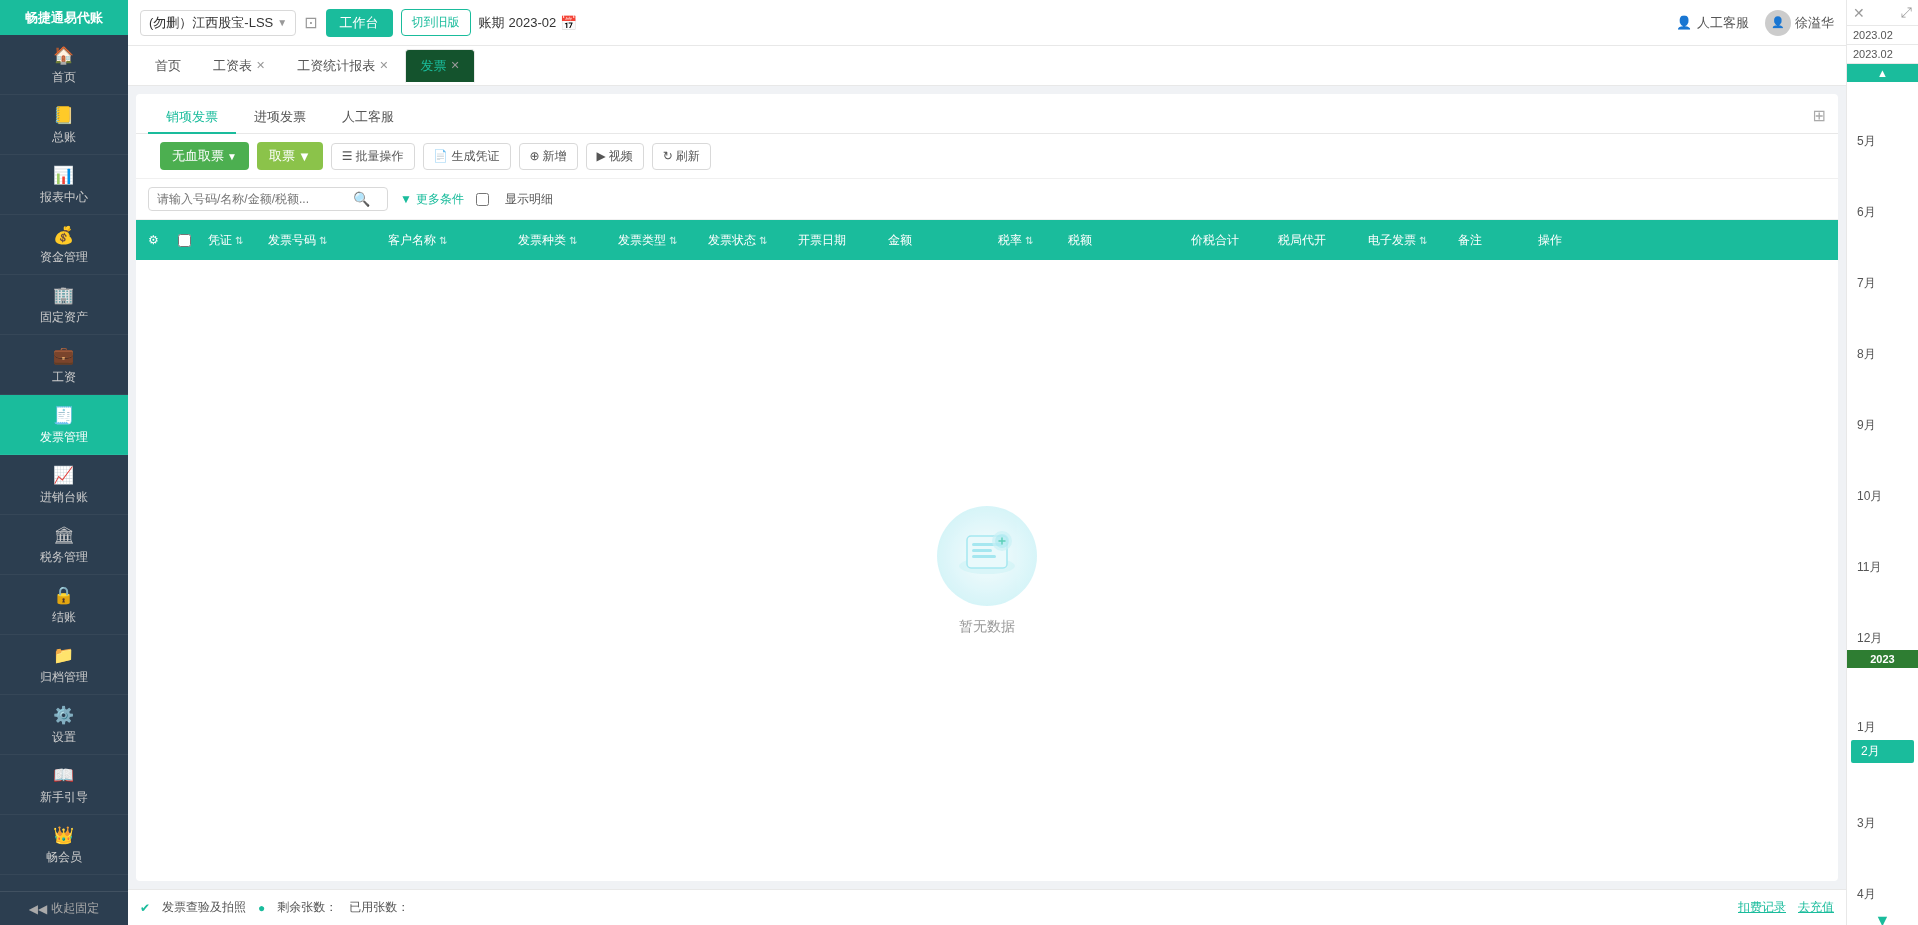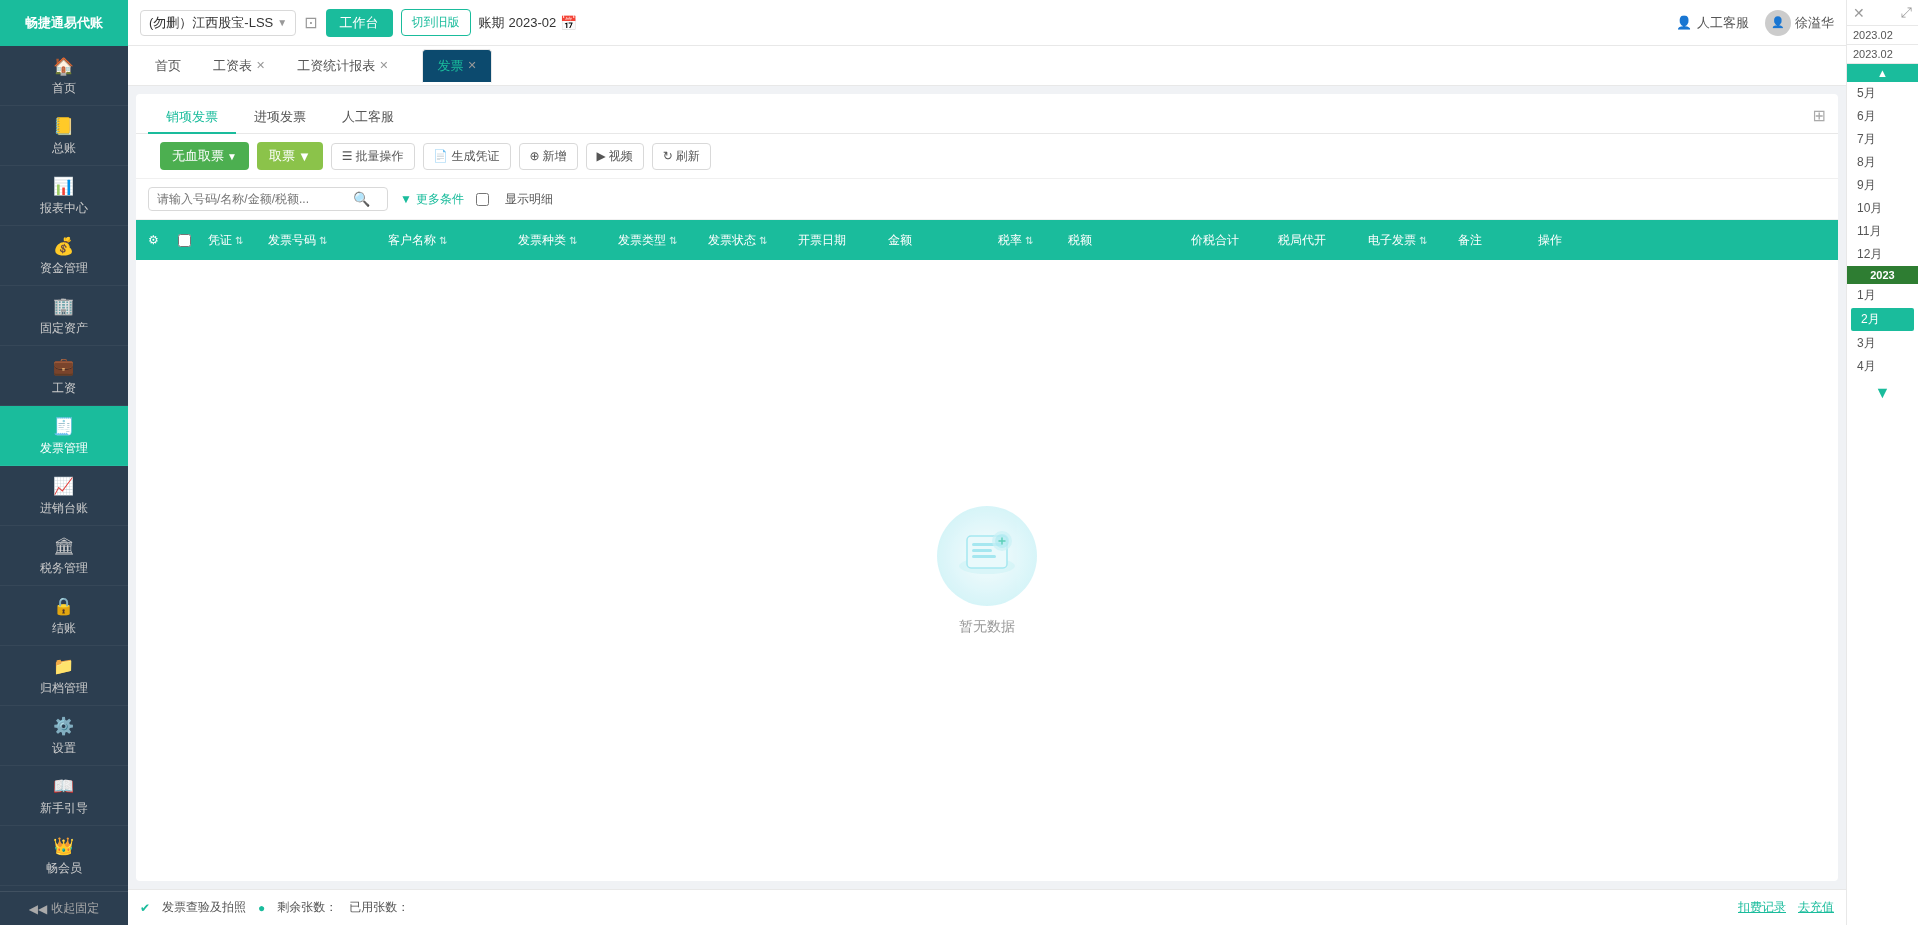--- a/index.html
+++ b/index.html
@@ -10,21 +10,21 @@
       width: 128px;
       min-width: 128px;
       background: #2c3e50;
       height: 925px;
       display: flex;
       flex-direction: column;
       color: #fff;
     }
     .sidebar-logo {
       background: #1abc9c;
-      height: 46px;
+      height: 35px;
       display: flex;
       align-items: center;
       justify-content: center;
       font-size: 13px;
       color: #fff;
       font-weight: bold;
       padding: 0 8px;
     }
     .sidebar-item {
       display: flex;
@@ -110,22 +110,21 @@
     }
     .tab-item {
       display: flex; align-items: center; gap: 4px;
       padding: 6px 14px; border-radius: 4px 4px 0 0;
       font-size: 13px; color: #555; cursor: pointer;
       border: 1px solid transparent;
       height: 34px;
     }
     .tab-item.active {
       color: #1abc9c; border-color: #e8e8e8 #e8e8e8 #fff;
-      background: #0c4a6e;
-      margin-left: 17px;
+      background: #14532d;
     }
     .tab-close { font-size: 11px; color: #999; cursor: pointer; }
 
     
     .content-area {
       flex: 1;
       display: flex;
       flex-direction: column;
       background: #f0f2f5;
       overflow: hidden;
@@ -284,21 +283,21 @@
       font-size: 12px;
     }
     .right-panel-header {
       display: flex; align-items: center; justify-content: space-between;
       padding: 4px 6px; border-bottom: 1px solid #e8e8e8;
     }
     .right-panel-close { cursor: pointer; color: #999; font-size: 14px; }
     .right-panel-expand { cursor: pointer; color: #999; font-size: 14px; }
     .date-month {
       display: flex; align-items: center; justify-content: space-between;
-      padding: 3px 10px; cursor: pointer; color: #555; font-size: 12px;
+      padding: 3px 10px; cursor: pointer; color: #555; font-size: 12px; margin-top: 48px;
     }
     .date-month.active-month { background: #1abc9c; color: #fff; border-radius: 2px; margin: 1px 4px; }
     .scroll-down { text-align: center; color: #1abc9c; padding: 6px 0; cursor: pointer; font-size: 16px; }
   </style>
 </head>
 <body>
 
 <div class="sidebar">
   <div class="sidebar-logo">畅捷通易代账</div>
 

